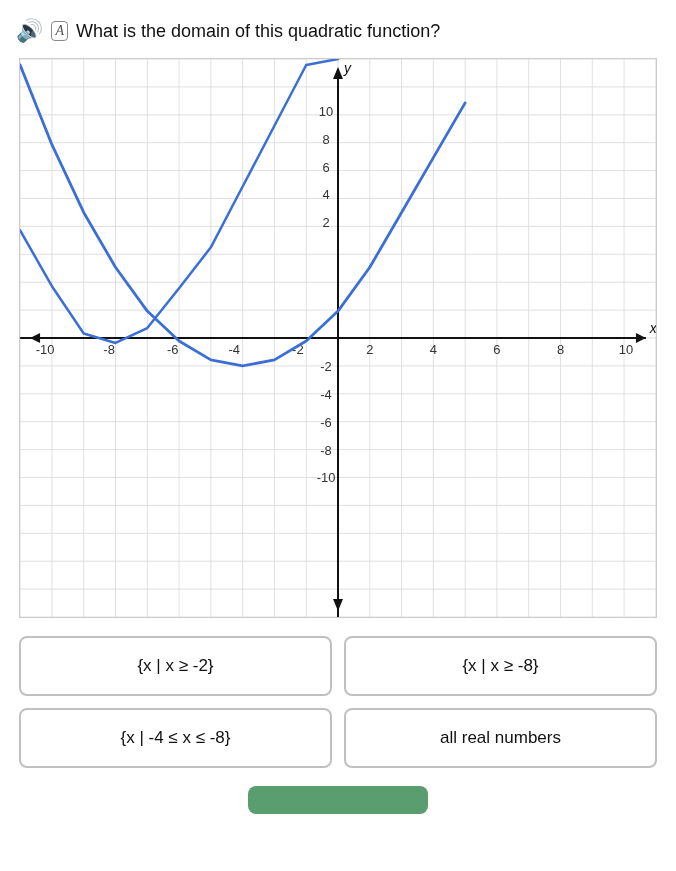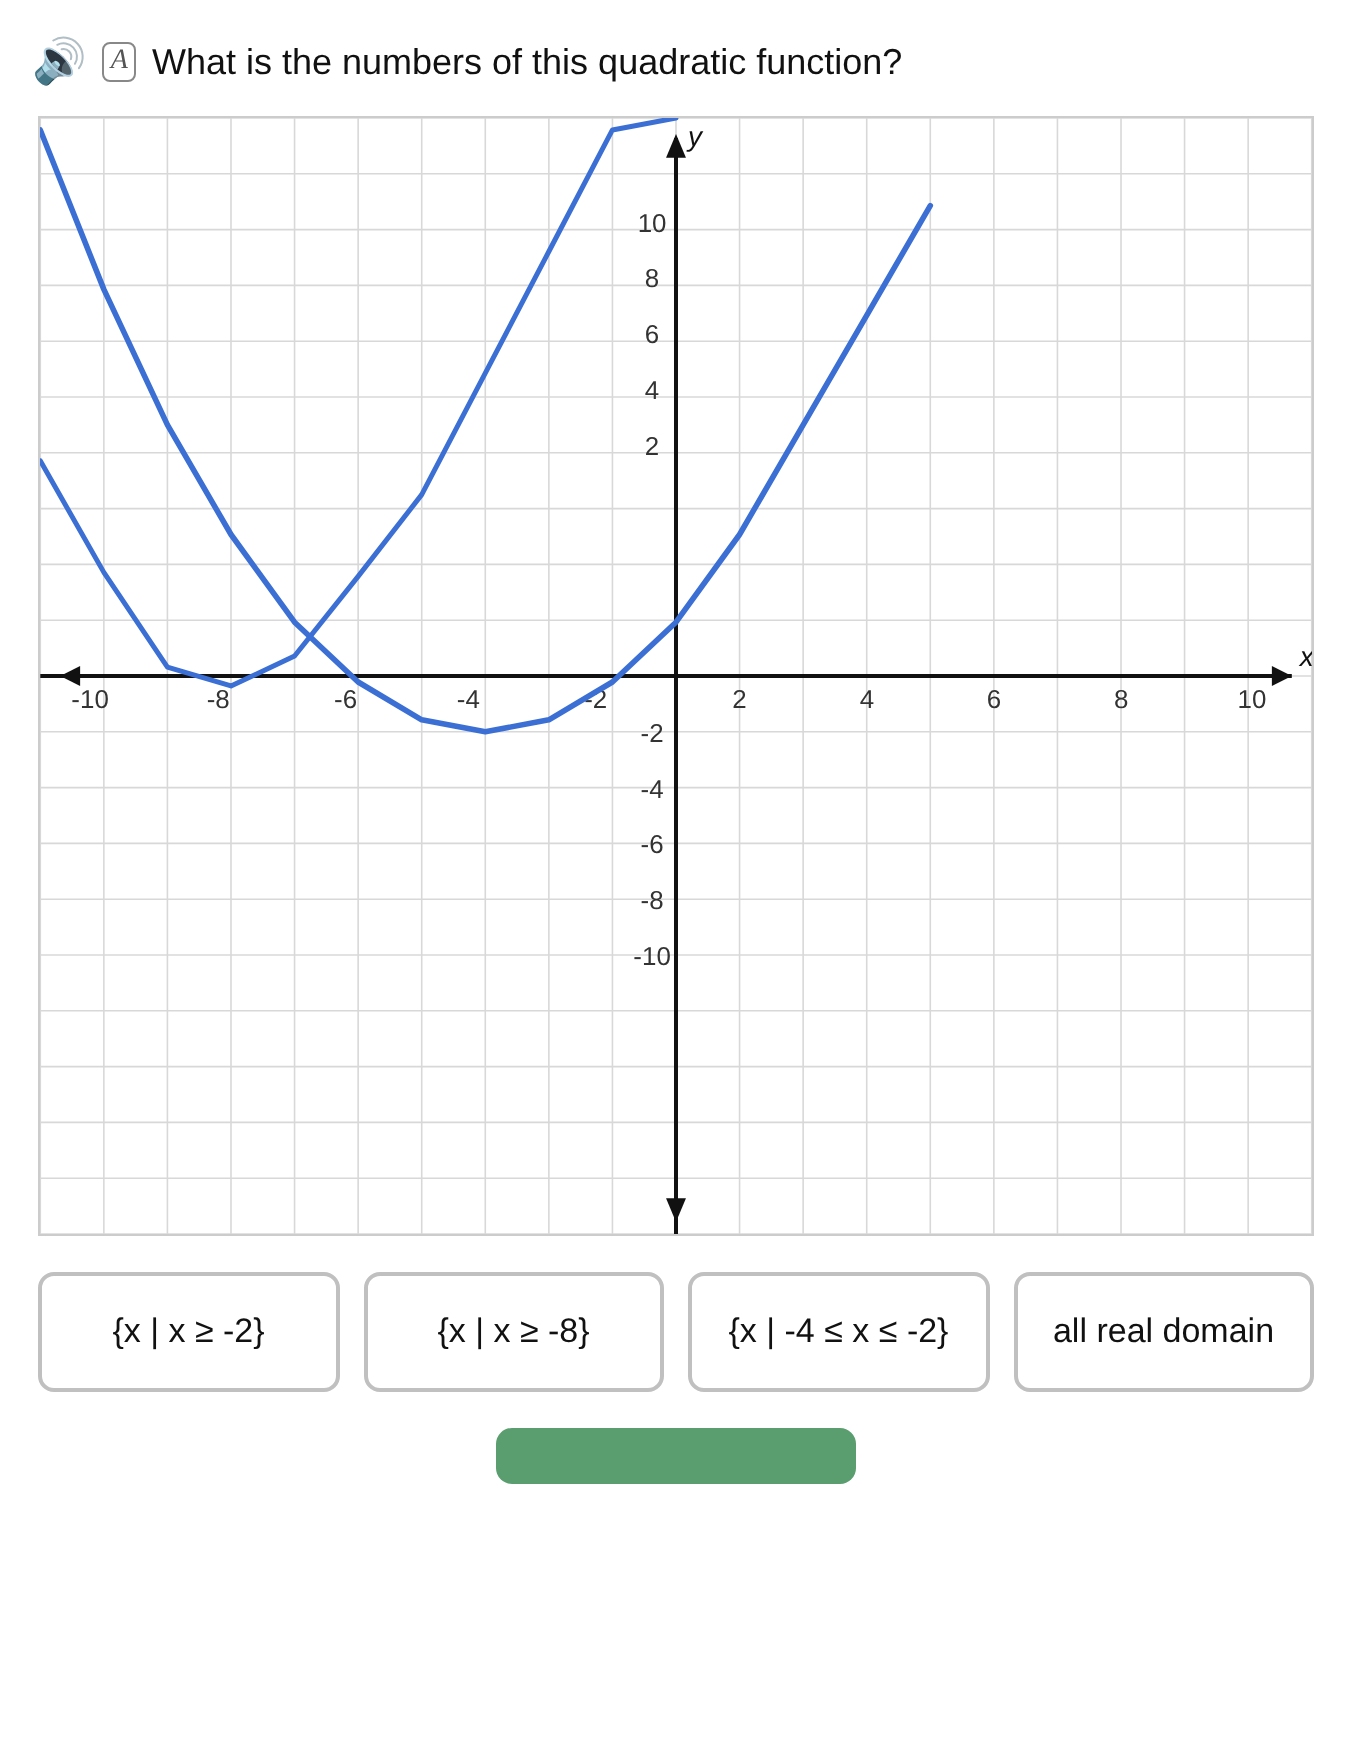--- a/index.html
+++ b/index.html
@@ -45,21 +45,21 @@
       background: #fff;
       margin-bottom: 18px;
       overflow: hidden;
     }
     .graph-svg {
       width: 100%;
       height: 100%;
     }
     .answers-grid {
       display: grid;
-      grid-template-columns: 1fr 1fr 1fr 1fr;
+      grid-template-columns: 1fr 1fr;
       gap: 12px;
       width: 638px;
     }
     .answer-btn {
       background: #fff;
       border: 2px solid #c0c0c0;
       border-radius: 8px;
       padding: 18px 12px;
       font-size: 17px;
       font-weight: 400;
@@ -80,21 +80,21 @@
       font-weight: 600;
       cursor: pointer;
     }
   </style>
 </head>
 <body>
 
 <div class="header">
   <span class="speaker-icon">🔊</span>
   <span class="accessibility-icon" style="font-style:italic;font-family:serif;">A</span>
-  <span class="question-text">What is the numbers of this quadratic function?</span>
+  <span class="question-text">What is the domain of this quadratic function?</span>
 </div>
 
 <div class="graph-container">
   <svg class="graph-svg" viewBox="0 0 638 560" xmlns="http://www.w3.org/2000/svg">
 
     <g stroke="#d8d8d8" stroke-width="0.8">
 
       <line x1="0" y1="0" x2="0" y2="560"></line>
       <line x1="31.9" y1="0" x2="31.9" y2="560"></line>
       <line x1="63.8" y1="0" x2="63.8" y2="560"></line>
@@ -209,17 +209,17 @@
         382.8,154
         414.7,99
         446.6,44
       "></polyline>
   </svg>
 </div>
 
 <div class="answers-grid">
   <button class="answer-btn">{x | x ≥ -2}</button>
   <button class="answer-btn">{x | x ≥ -8}</button>
-  <button class="answer-btn">{x | -4 ≤ x ≤ -2}</button>
-  <button class="answer-btn">all real domain</button>
+  <button class="answer-btn">{x | -4 ≤ x ≤ -8}</button>
+  <button class="answer-btn">all real numbers</button>
 </div>
 
 <button class="submit-btn" style="visibility:visible;"></button>
 
 </body></html>

